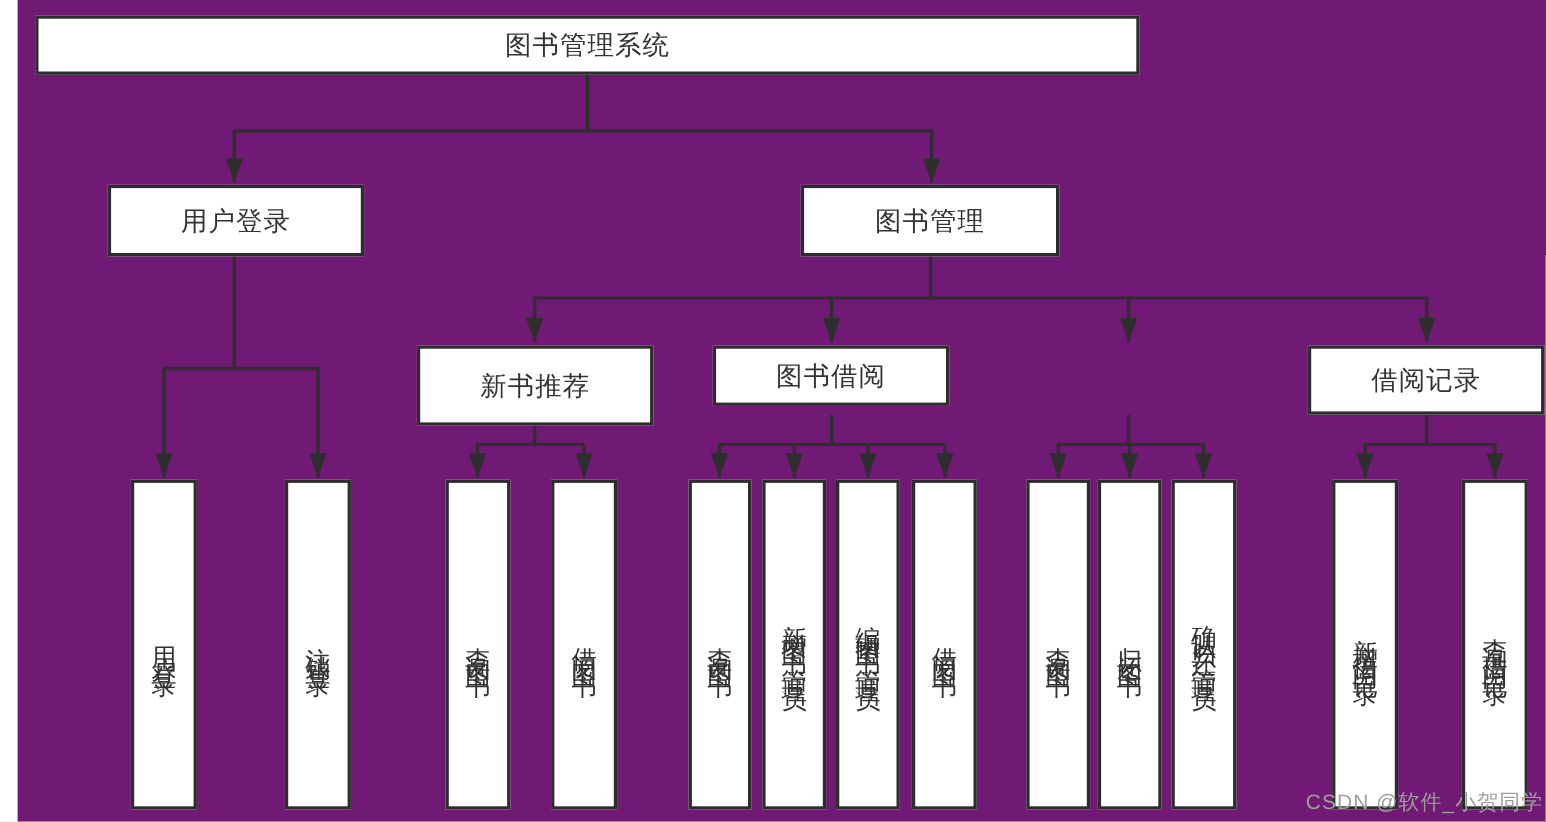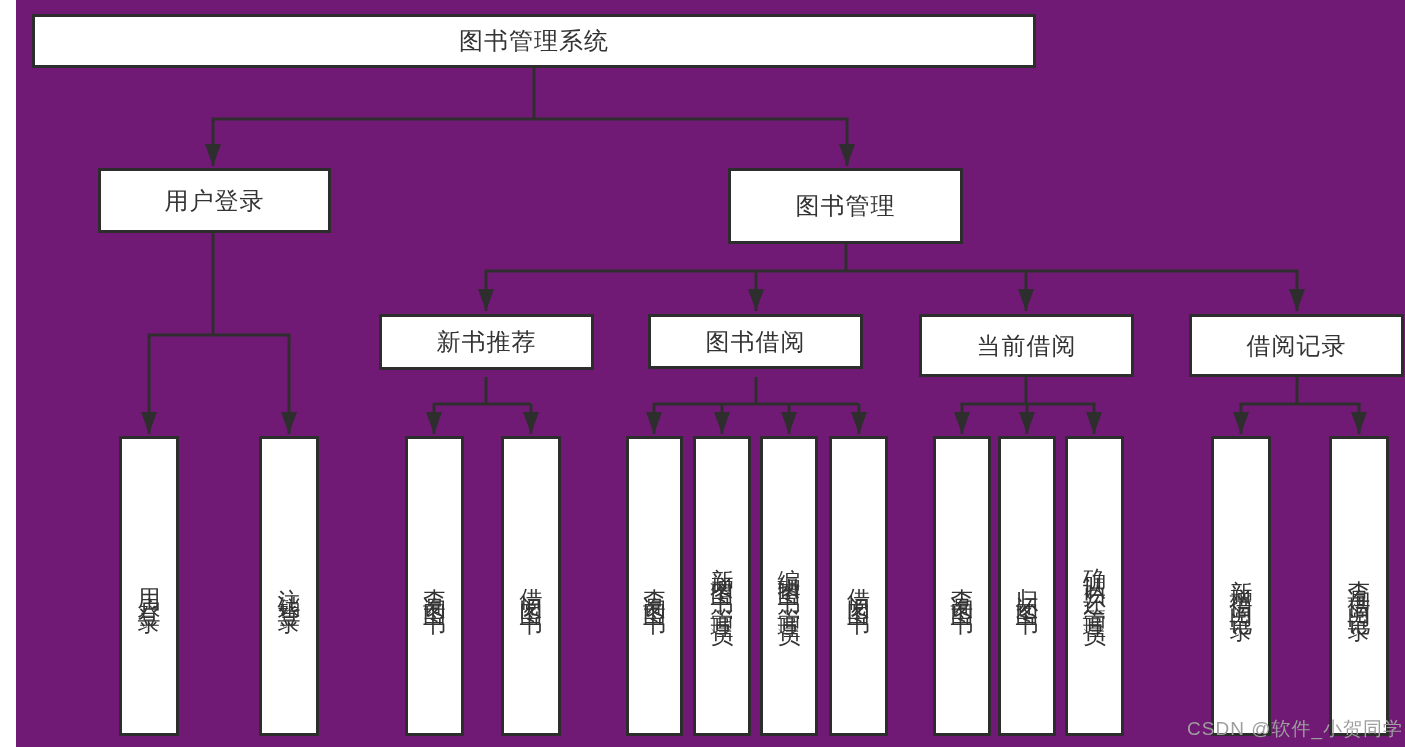--- a/index.html
+++ b/index.html
@@ -76,25 +76,24 @@
     <path class="ar" d="M946 404 V434" marker-end="url(#ah)"></path>
     <path class="ar" d="M1011 404 V434" marker-end="url(#ah)"></path>
     <path class="ar" d="M1078 404 V434" marker-end="url(#ah)"></path>
     <path class="ar" d="M1225 404 V434" marker-end="url(#ah)"></path>
     <path class="ar" d="M1343 404 V434" marker-end="url(#ah)"></path>
   </svg>
 
   <div class="box h" style="left:16px;top:14px;width:1004px;height:54px;">图书管理系统</div>
 
   <div class="box h" style="left:82px;top:168px;width:233px;height:65px;">用户登录</div>
-  <div class="box h" style="left:712px;top:168px;width:235px;height:76px;">图书管理</div>
+  <div class="box h" style="left:712px;top:168px;width:235px;height:65px;">图书管理</div>
 
-  <div class="box h" style="left:363px;top:314px;width:215px;height:56px;">新书推荐</div>
+  <div class="box h" style="left:363px;top:314px;width:215px;height:73px;">新书推荐</div>
   <div class="box h" style="left:632px;top:314px;width:215px;height:55px;">图书借阅</div>
-  <div class="box h" style="left:903px;top:314px;width:215px;height:63px;">当前借阅</div>
   <div class="box h" style="left:1173px;top:314px;width:215px;height:63px;">借阅记录</div>
 
   <div class="box v" style="left:103px;top:436px;width:60px;height:300px;">用户登录</div>
   <div class="box v" style="left:243px;top:436px;width:60px;height:300px;">注销登录</div>
 
   <div class="box v" style="left:389px;top:436px;width:59px;height:300px;">查询图书</div>
   <div class="box v" style="left:485px;top:436px;width:60px;height:300px;">借阅图书</div>
 
   <div class="box v" style="left:610px;top:436px;width:57px;height:300px;">查询图书</div>
   <div class="box v" style="left:677px;top:436px;width:58px;height:300px;">新增图书（管理员）</div>

